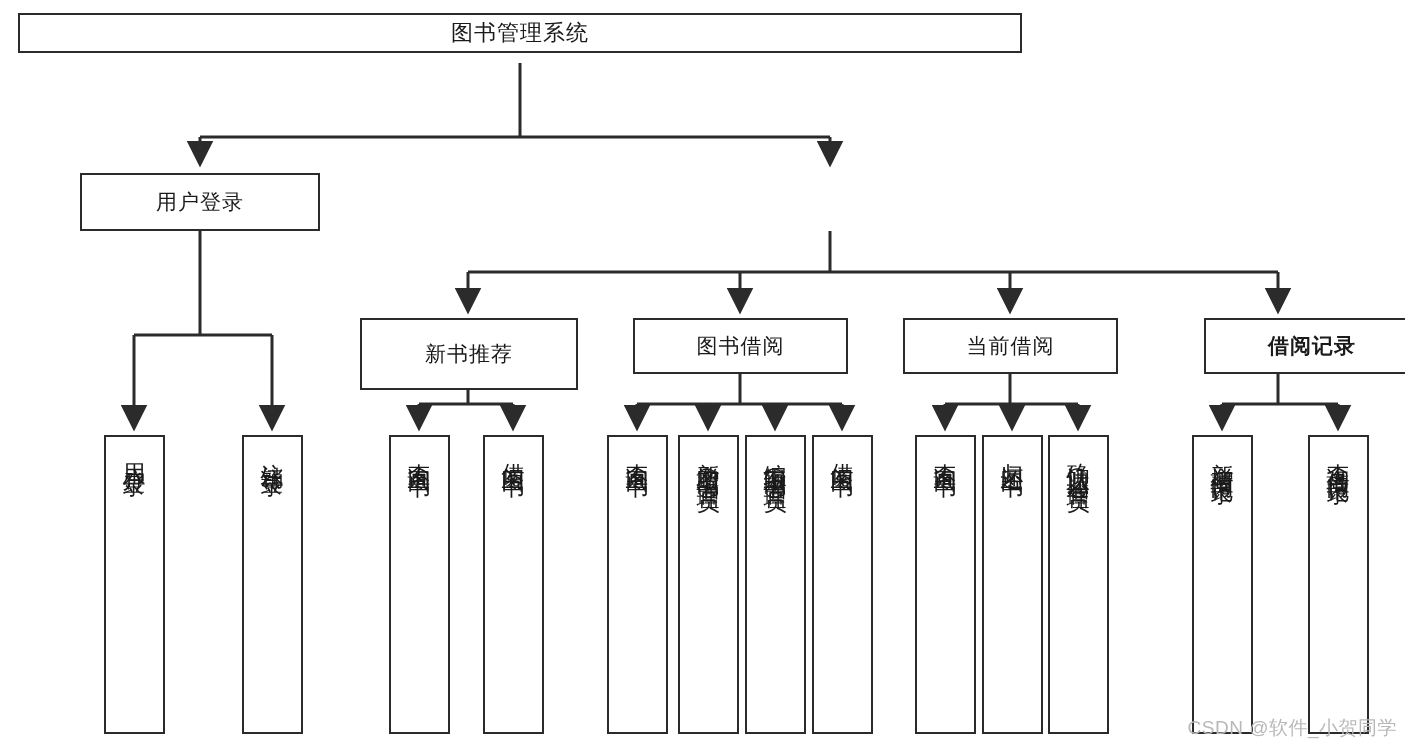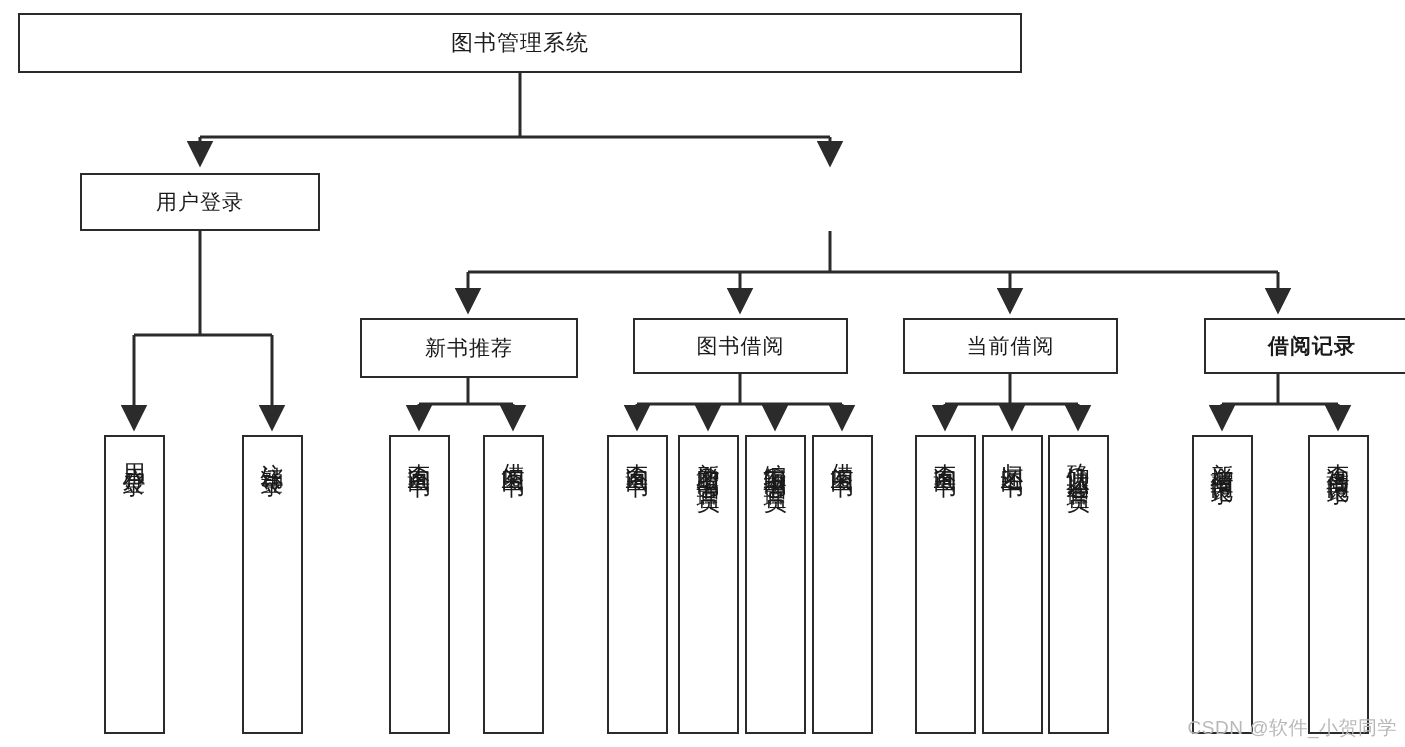--- a/index.html
+++ b/index.html
@@ -111,29 +111,29 @@
       <path d="M 1012 404 L 1012 427" marker-end="url(#arrow)"></path>
       <path d="M 1078 404 L 1078 427" marker-end="url(#arrow)"></path>
 
       <path d="M 1278 374 L 1278 404"></path>
       <path d="M 1222 404 L 1338 404"></path>
       <path d="M 1222 404 L 1222 427" marker-end="url(#arrow)"></path>
       <path d="M 1338 404 L 1338 427" marker-end="url(#arrow)"></path>
     </g>
   </svg>
 
-  <div class="node root" style="left:18px; top:13px; width:1004px; height:60px;">
+  <div class="node root" style="left:18px; top:13px; width:1004px; height:40px;">
     <span class="label">图书管理系统</span>
   </div>
 
   <div class="node" style="left:80px; top:173px; width:240px; height:58px;">
     <span class="label">用户登录</span>
   </div>
 
-  <div class="node" style="left:360px; top:318px; width:218px; height:60px;">
+  <div class="node" style="left:360px; top:318px; width:218px; height:72px;">
     <span class="label">新书推荐</span>
   </div>
   <div class="node" style="left:903px; top:318px; width:215px; height:56px;">
     <span class="label">当前借阅</span>
   </div>
   <div class="node" style="left:633px; top:318px; width:215px; height:56px;">
     <span class="label">图书借阅</span>
   </div>
   <div class="node" style="left:1204px; top:318px; width:216px; height:56px;font-weight:bold;">
     <span class="label">借阅记录</span>

